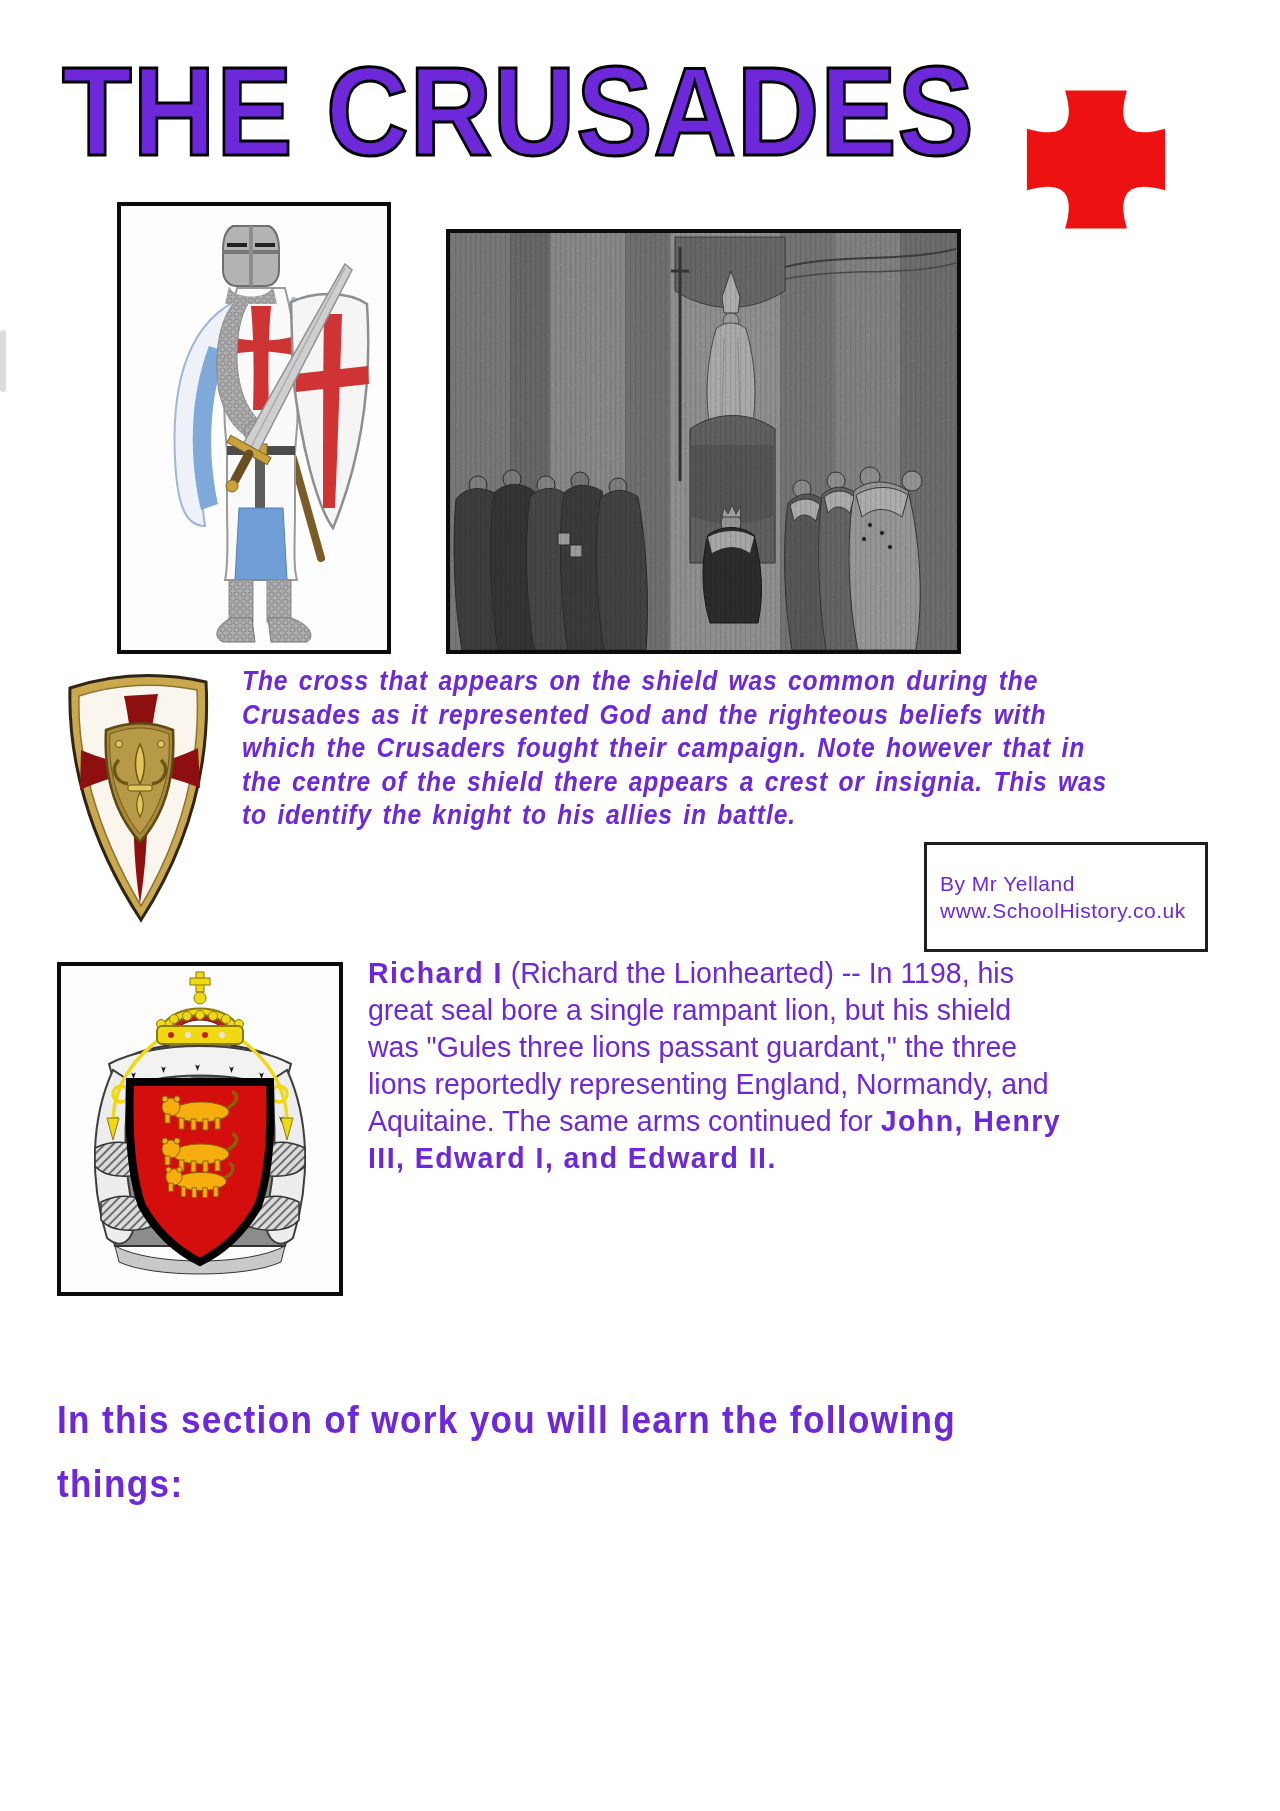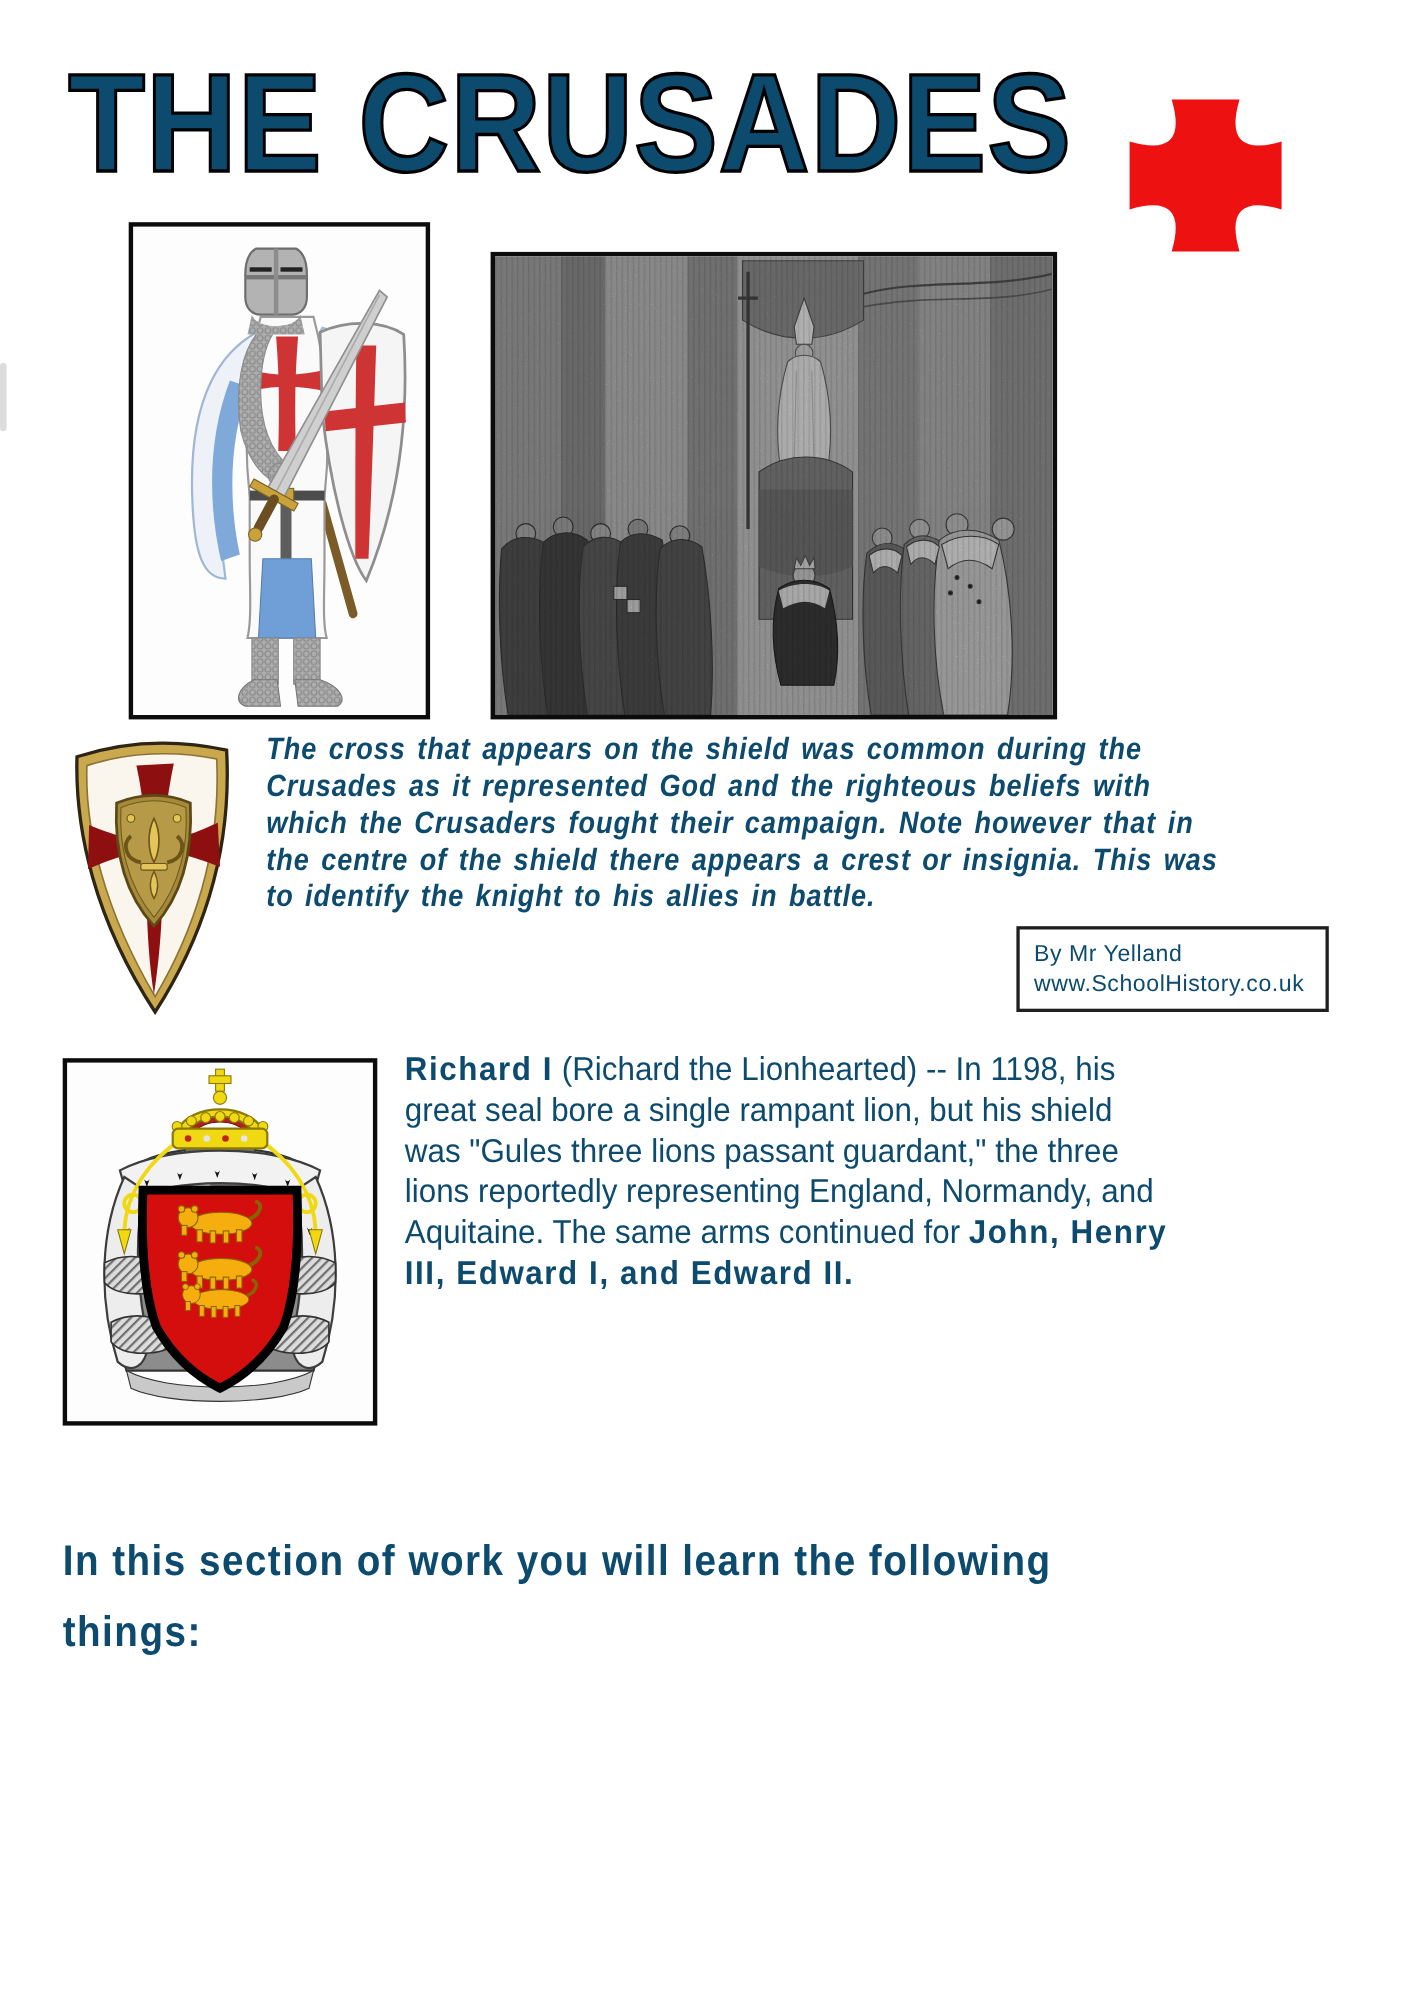--- a/index.html
+++ b/index.html
@@ -1,17 +1,17 @@
 <!DOCTYPE html>
 <html style="--templar-red: #ee1111; --shield-cross: #8e0f10; --shield-gold: #c9a84e; --arms-red: #d40d0d; --lion-gold: #f5ae0e; --crown-yellow: #f0d912; --knight-red: #cf3434; --cape-blue: #7ea9d8;"><head>
 <meta charset="utf-8">
 <style>
   html,body{margin:0;padding:0;background:#ffffff;}
   .page{position:relative;width:1280px;height:1811px;background:#ffffff;overflow:hidden;
-        font-family:"Liberation Sans","DejaVu Sans",sans-serif;color:#0c4a6e;}
+        font-family:"Liberation Sans","DejaVu Sans",sans-serif;color:#6d28d9;}
 
   .doc-title{position:absolute;left:62px;top:48px;font-size:127px;line-height:1;
              font-weight:700;letter-spacing:1px;white-space:nowrap;
              -webkit-text-stroke:3px #000;transform:scaleX(.90);transform-origin:left top;}
 
   .templar-cross{position:absolute;left:1022px;top:86px;width:148px;height:147px;}
 
   .frame{position:absolute;border:4px solid #0c0c0c;background:#fdfdfd;}
   .frame-knight{left:117px;top:202px;width:266px;height:444px;}
   .frame-council{left:446px;top:229px;width:507px;height:417px;}
@@ -19,21 +19,21 @@
   .frame svg{display:block;width:100%;height:100%;}
 
   .shield-img{position:absolute;left:58px;top:658px;width:160px;height:272px;}
 
   .intro-par{position:absolute;left:242px;top:664px;font-size:28px;line-height:33.5px;
              font-weight:700;font-style:italic;letter-spacing:1px;word-spacing:3px;
              transform:scaleX(.88);transform-origin:left top;}
   .intro-par .ln{white-space:nowrap;}
 
   .byline-box{position:absolute;left:924px;top:842px;width:252px;border:3px solid #1f1f1f;
-              padding:9px 13px;font-size:21px;line-height:27px;letter-spacing:.5px;background:#fff;}
+              padding:25px 13px;font-size:21px;line-height:27px;letter-spacing:.5px;background:#fff;}
 
   .richard-par{position:absolute;left:368px;top:954px;font-size:30px;line-height:37px;
                letter-spacing:0px;transform:scaleX(.95);transform-origin:left top;}
   .richard-par .ln{white-space:nowrap;}
   .richard-par .seg.bold{font-weight:700;letter-spacing:1.5px;}
 
   .section-heading{position:absolute;left:57px;top:1388px;font-size:39px;line-height:64px;
                    font-weight:700;letter-spacing:1.5px;transform:scaleX(.90);transform-origin:left top;}
   .section-heading .ln{white-space:nowrap;}
 

